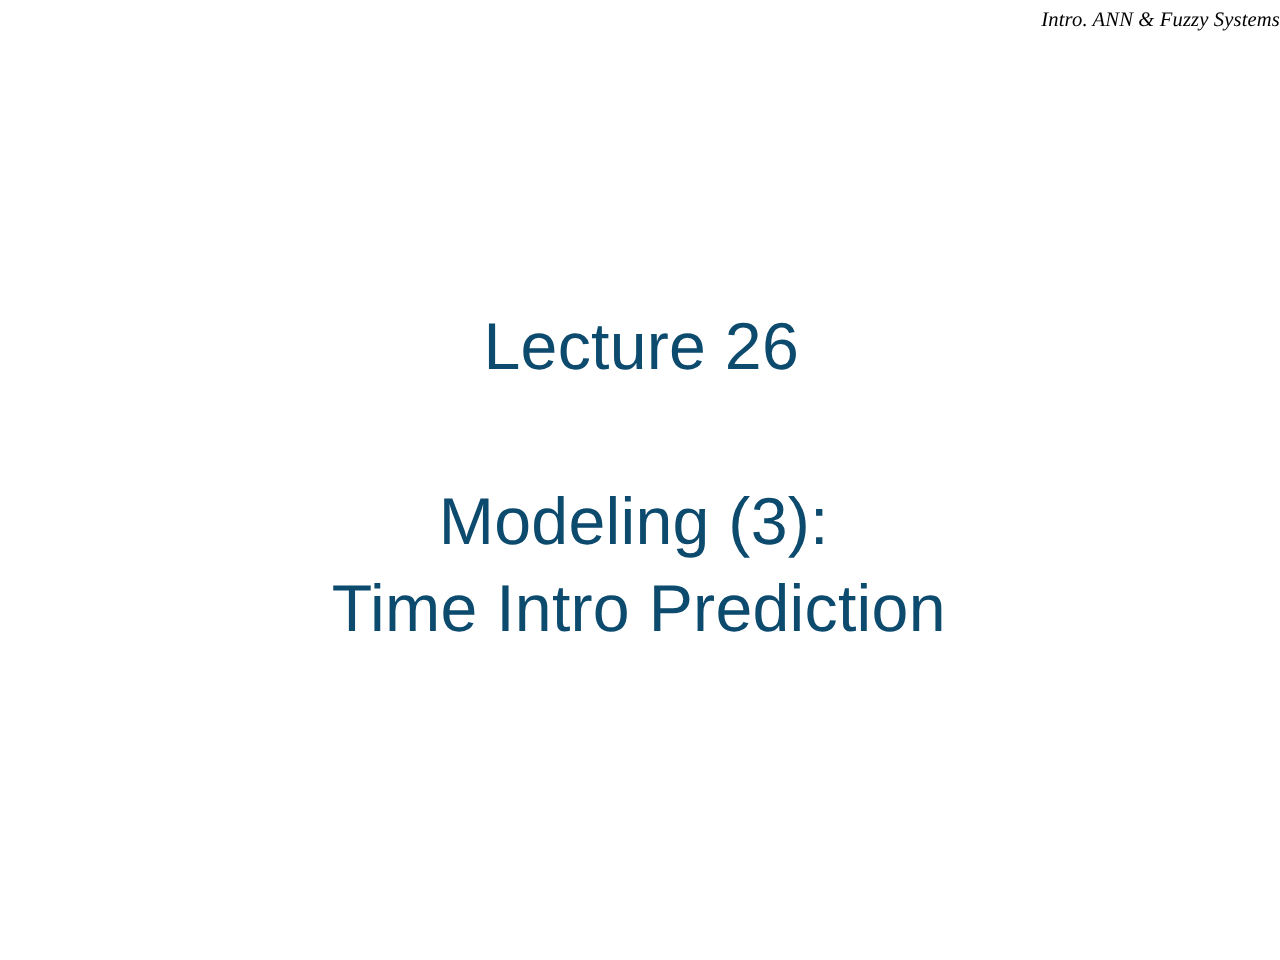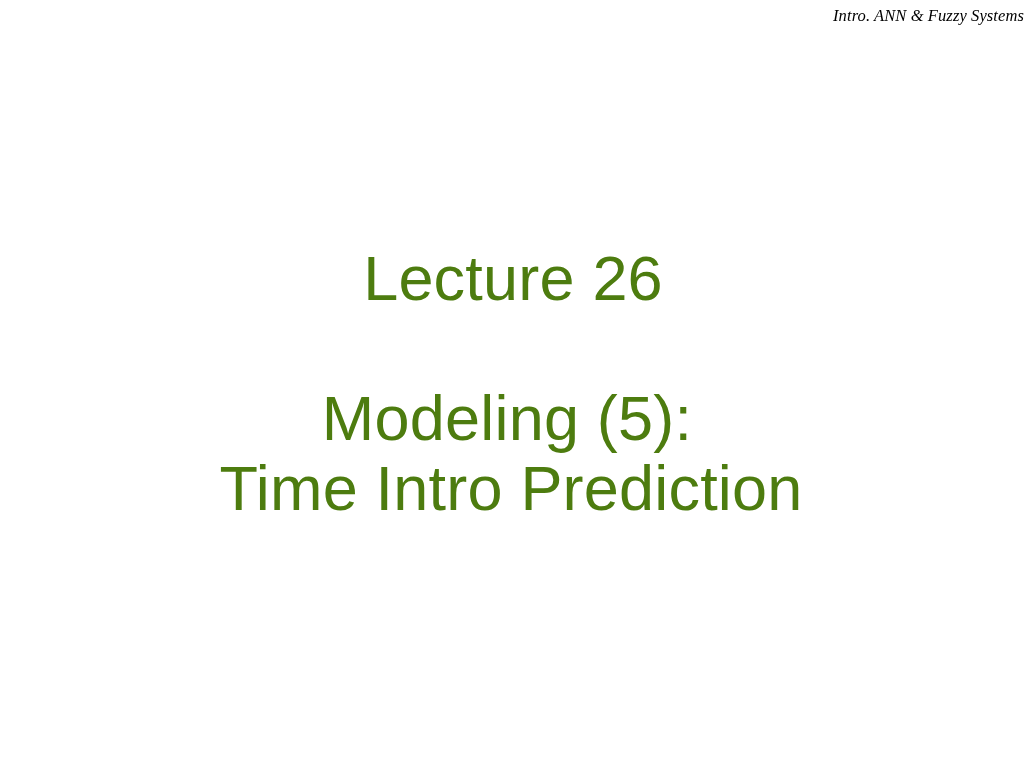--- a/index.html
+++ b/index.html
@@ -40,24 +40,24 @@
   }
   .title-block {
     position: absolute;
     left: 0;
     top: 243px;
     width: 1024px;
     text-align: center;
   }
   .title-line {
     font-family: "Liberation Sans", sans-serif;
-    font-size: 63px;
+    font-size: 53px;
     line-height: 70px;
     font-weight: 400;
-    color: #4d7c0f;
+    color: #0c4a6e;
     letter-spacing: 0.2px;
     white-space: nowrap;
   }
   .title-line.spacer {
     height: 70px;
     line-height: 70px;
   }
   .title-line.lecture {
     padding-left: 2px;
   }
@@ -71,17 +71,17 @@
 </head>
 <body>
 
 <div class="slide">
 
   <div class="slide-header">Intro. ANN &amp; Fuzzy Systems</div>
 
   <div class="title-block">
     <div class="title-line lecture">Lecture 26</div>
     <div class="title-line spacer">&nbsp;</div>
-    <div class="title-line modeling">Modeling (5):</div>
+    <div class="title-line modeling">Modeling (3):</div>
     <div class="title-line series">Time Intro Prediction</div>
   </div>
 
 </div>
 
 </body></html>

